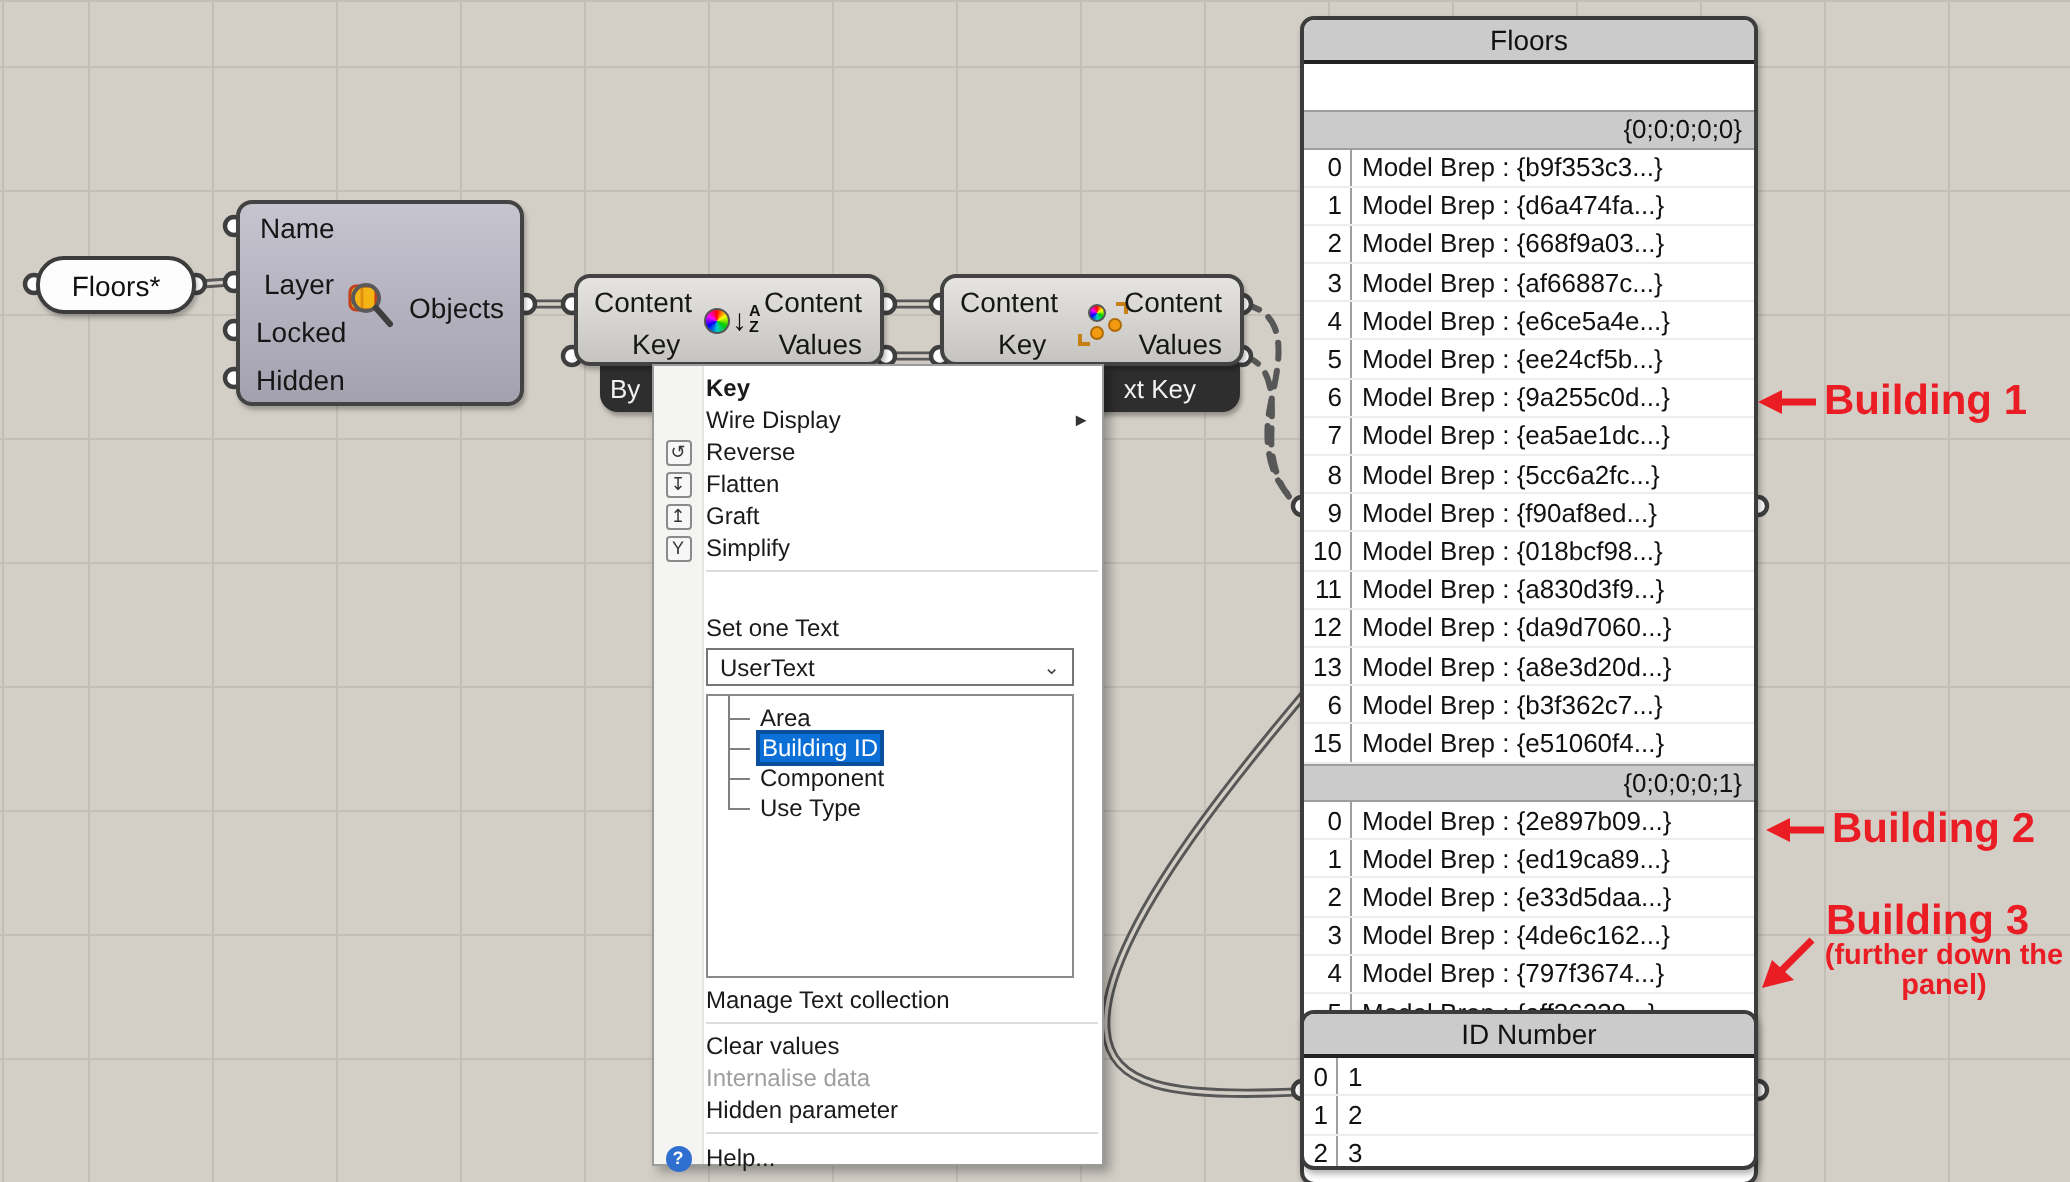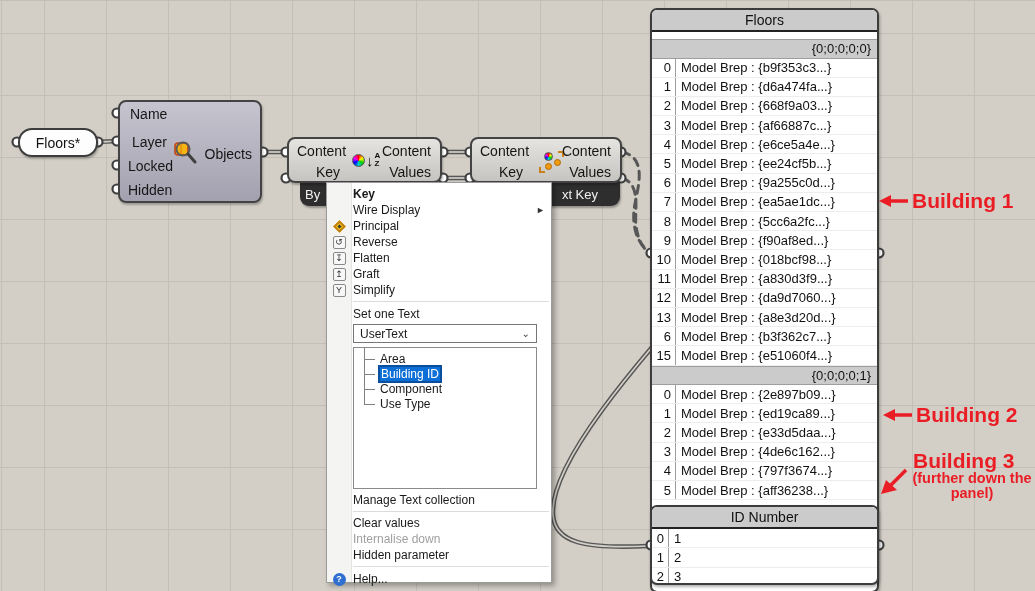--- a/index.html
+++ b/index.html
@@ -229,21 +229,21 @@
     </span>
     <span class="comp-label" style="right:9px; top:4px;">Content</span>
     <span class="comp-label" style="right:9px; top:25px;">Values</span>
   </div>
   <div class="comp-tag" style="left:484px; top:182px; width:136px; height:24px; justify-content:flex-end; padding-right:22px;">
     <span>xt Key</span>
   </div>
 
   <div class="panel" style="left:650px; top:8px; width:229px; height:585px;">
     <div class="panel-title">Floors</div>
-    <div class="panel-body" id="floors-rows" style="padding-top:7px;">
+    <div class="panel-body" id="floors-rows" style="padding-top:7px;margin-top:16px;">
         <div class="group-header">{0;0;0;0;0}</div>
         <div class="panel-row">
           <div class="idx">0</div>
           <div class="val">Model Brep : {b9f353c3...}</div>
         </div>
         <div class="panel-row">
           <div class="idx">1</div>
           <div class="val">Model Brep : {d6a474fa...}</div>
         </div>
         <div class="panel-row">
@@ -349,28 +349,20 @@
   </div>
 
   <div id="context-menu">
     <div id="menu-top" style="position:absolute; left:0; top:3px; width:100%;">
         <div class="menu-item bold">
           <span>Key</span>
         </div>
         <div class="menu-item">
           <span>Wire Display</span>
           <span class="submenu-arrow">►</span>
-        </div>
-        <div class="menu-item">
-          <span class="menu-icon">
-            <span class="diamond">
-              <i></i>
-            </span>
-          </span>
-          <span>Principal</span>
         </div>
         <div class="menu-item">
           <span class="menu-icon">
             <span class="box-icon">↺</span>
           </span>
           <span>Reverse</span>
         </div>
         <div class="menu-item">
           <span class="menu-icon">
             <span class="box-icon">↧</span>
@@ -411,21 +403,21 @@
     <div id="menu-lower" style="top:309px;">
       <div class="menu-item">
         <span>Manage Text collection</span>
       </div>
       <div class="menu-sep"></div>
       <div id="menu-bottom">
           <div class="menu-item">
             <span>Clear values</span>
           </div>
           <div class="menu-item disabled">
-            <span>Internalise down</span>
+            <span>Internalise data</span>
           </div>
           <div class="menu-item">
             <span>Hidden parameter</span>
           </div>
         </div>
       <div class="menu-sep"></div>
       <div class="menu-item" style="height:18px;">
         <span class="menu-icon">
             <span class="help-icon">?</span>
           </span>

